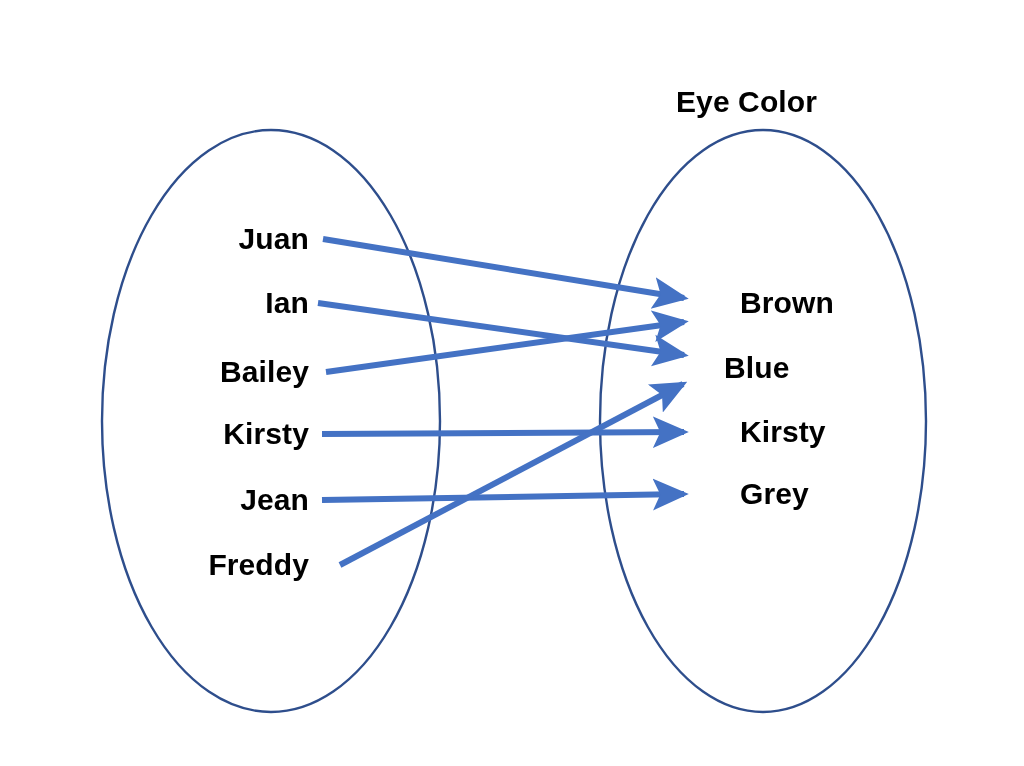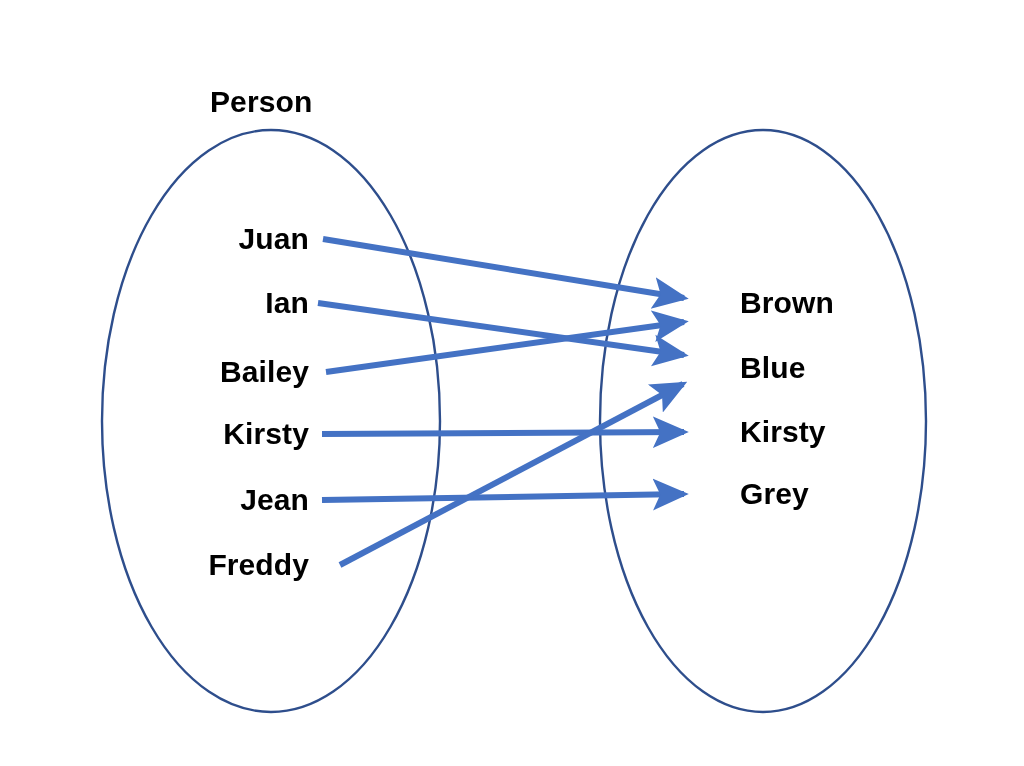--- a/index.html
+++ b/index.html
@@ -69,27 +69,27 @@
     <g stroke="#4472C4" stroke-width="6" stroke-linecap="butt" marker-end="url(#arrowhead)">
       <line x1="323" y1="239" x2="684" y2="298"></line>
       <line x1="318" y1="303" x2="684" y2="355"></line>
       <line x1="326" y1="372" x2="684" y2="322"></line>
       <line x1="322" y1="434" x2="684" y2="432"></line>
       <line x1="322" y1="500" x2="684" y2="494"></line>
       <line x1="340" y1="565" x2="683" y2="384"></line>
     </g>
   </svg>
 
-  <div class="set-title" id="title-person">Person</div>
+  <div class="set-title" id="title-eye-color">Eye Color</div>
 
   <div class="member-label domain-label" style="left:309px; top:224px; transform:translateX(-100%);">Juan</div>
   <div class="member-label domain-label" style="left:309px; top:288px; transform:translateX(-100%);">Ian</div>
   <div class="member-label domain-label" style="left:309px; top:357px; transform:translateX(-100%);">Bailey</div>
   <div class="member-label domain-label" style="left:309px; top:419px; transform:translateX(-100%);">Kirsty</div>
   <div class="member-label domain-label" style="left:309px; top:485px; transform:translateX(-100%);">Jean</div>
   <div class="member-label domain-label" style="left:309px; top:550px; transform:translateX(-100%);">Freddy</div>
 
   <div class="member-label codomain-label" style="left:712px; top:288px;">Brown</div>
-  <div class="member-label codomain-label" style="left:712px; top:353px;">Blue</div>
+  <div class="member-label codomain-label" style="left:696px; top:353px;">Blue</div>
   <div class="member-label codomain-label" style="left:712px; top:417px;">Kirsty</div>
   <div class="member-label codomain-label" style="left:712px; top:479px;">Grey</div>
 
 </div>
 
 </body></html>

